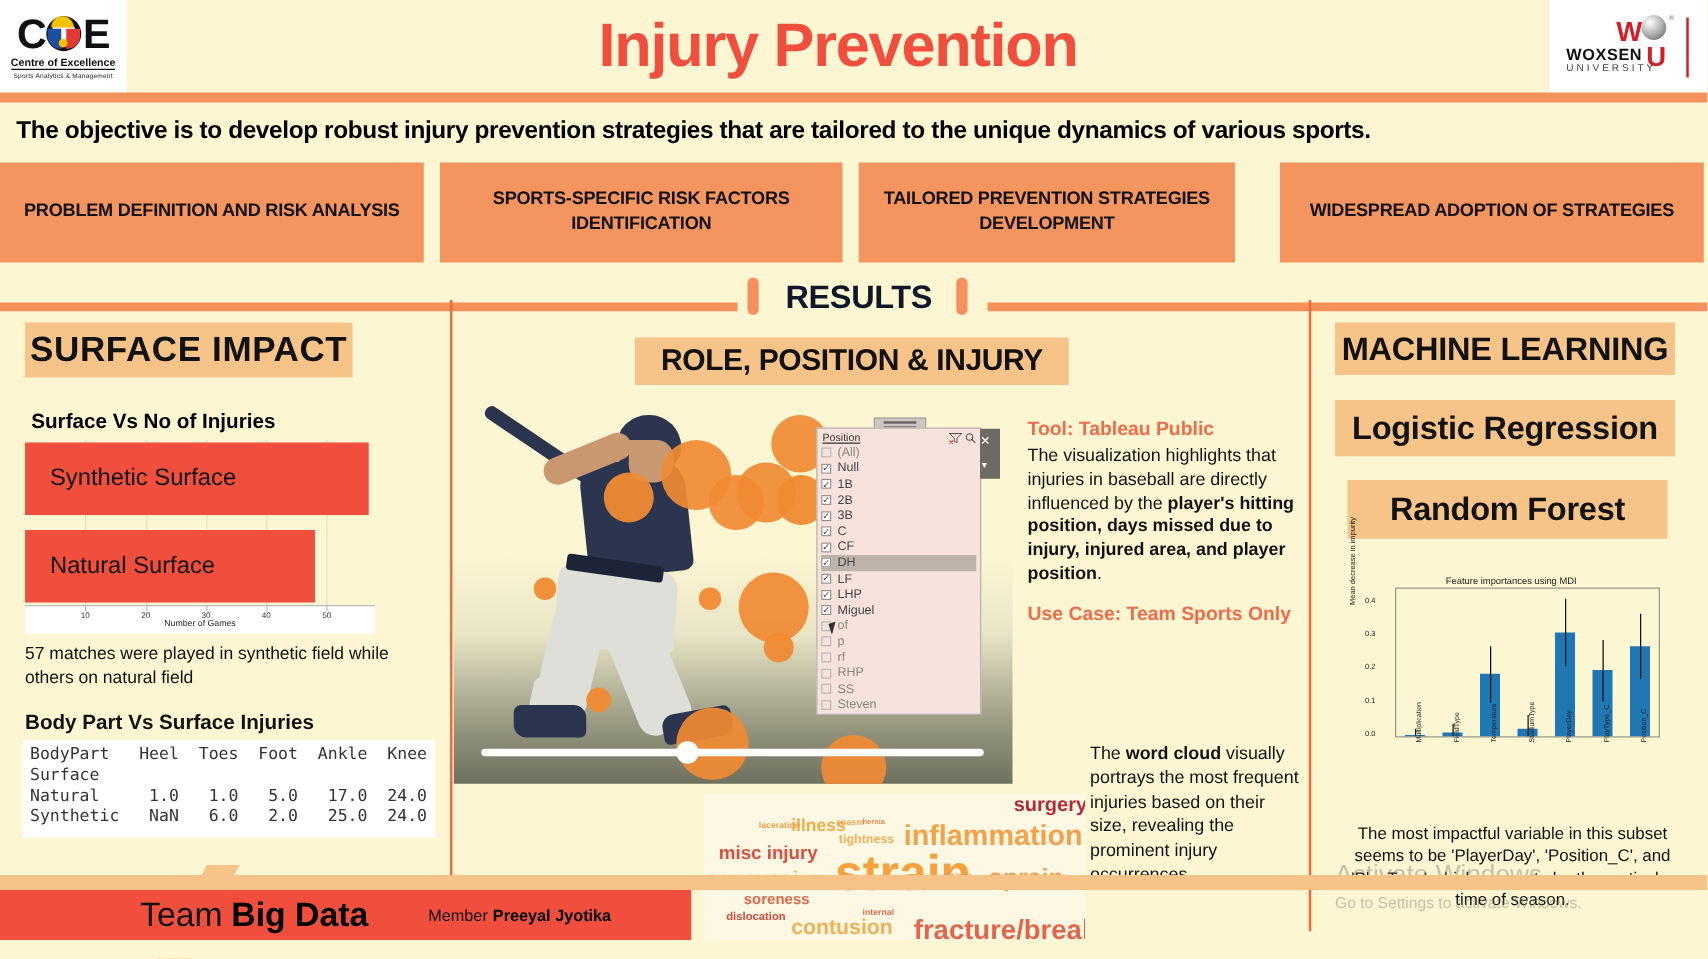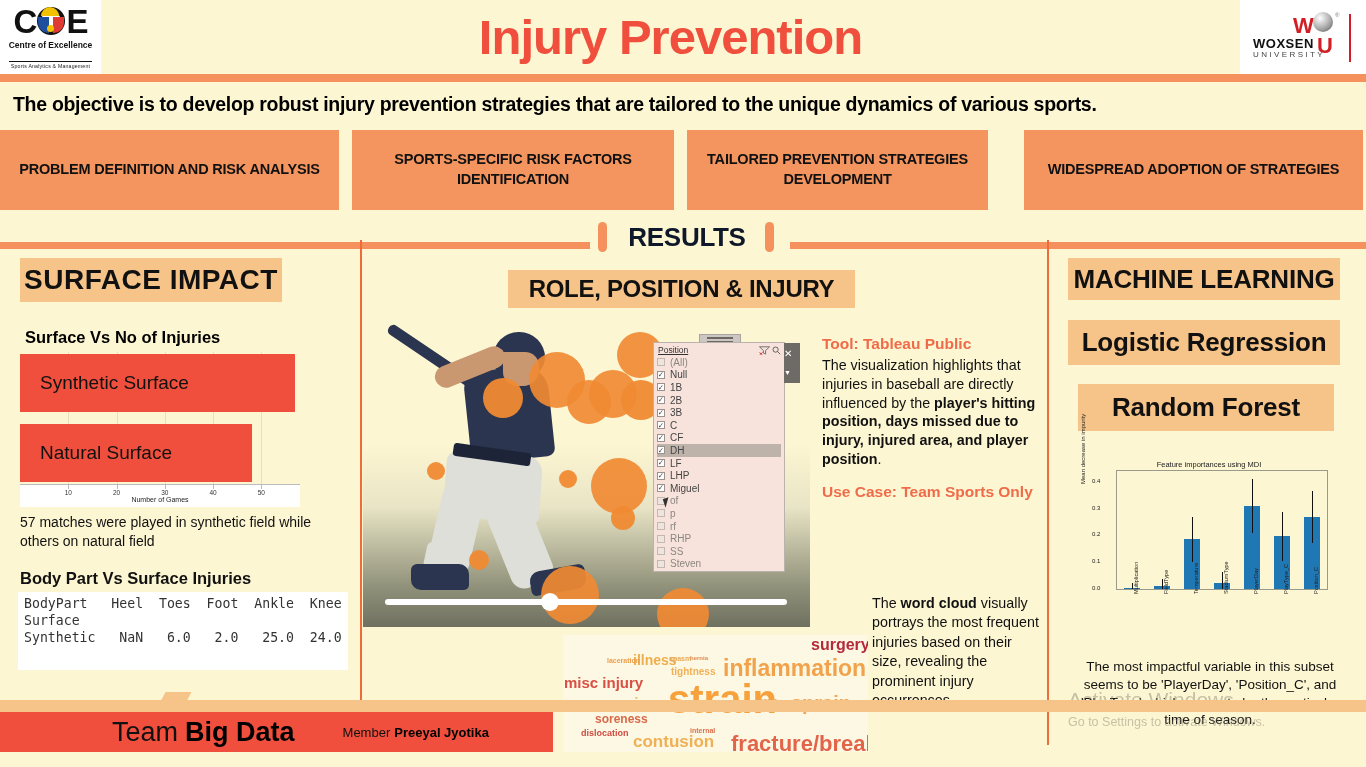--- a/index.html
+++ b/index.html
@@ -20,21 +20,21 @@
     align-items: center; justify-content: center;
   }
   .coe-row { display: flex; align-items: center; line-height: 1; }
   .coe-c, .coe-e { font-size: 33px; font-weight: bold; color: #111; font-family: "Liberation Sans", sans-serif; letter-spacing: -1px; }
   .coe-o { position: relative; width: 28px; height: 28px; margin: 0 1px; }
   .coe-o .ring { position: absolute; inset: 0; border-radius: 50%; border: 4px solid #111; }
   .coe-o .seg-y { position: absolute; top: 0; left: 4px; width: 18px; height: 9px; background: #f2c200; border-radius: 9px 9px 0 0; }
   .coe-o .seg-b { position: absolute; bottom: 2px; left: 1px; width: 11px; height: 16px; background: #1d4f9e; border-radius: 0 0 0 10px; }
   .coe-o .seg-r { position: absolute; bottom: 2px; right: 1px; width: 11px; height: 16px; background: #e03a34; border-radius: 0 0 10px 0; }
   .coe-o .dot-y { position: absolute; bottom: 3px; left: 10px; width: 7px; height: 7px; background: #f2c200; border-radius: 50%; }
-  .coe-sub1 { font-size: 8.5px; font-weight: bold; color: #111; border-bottom: 1.4px solid #111; padding-bottom: 11px; margin-top: 2px; }
+  .coe-sub1 { font-size: 8.5px; font-weight: bold; color: #111; border-bottom: 1.4px solid #111; padding-bottom: 0; margin-top: 2px; }
   .coe-sub2 { font-size: 5.2px; color: #222; margin-top: 1.5px; letter-spacing: .2px; }
 
   .poster-title {
     position: absolute; left: 101px; top: 0; width: 1139px; height: 74px;
     display: flex; align-items: center; justify-content: center;
     font-size: 49px; font-weight: bold; color: #ef4f3c; letter-spacing: -1px;
   }
   .logo-right {
     position: absolute; right: 0; top: 0; width: 126px; height: 74px;
     background: #ffffff; display: flex; align-items: center; justify-content: center;
@@ -304,20 +304,21 @@
         <div class="sc-tick-lbl" style="left: 241.379px;">50</div>
       </div>
   </div>
 
   <div class="surface-note">57 matches were played in synthetic field while others on natural field</div>
 
   <div class="table-title">Body Part Vs Surface Injuries</div>
   <div class="bp-table">
     <div class="bp-row">BodyPart   Heel  Toes  Foot  Ankle  Knee</div>
     <div class="bp-row">Surface</div>
+    <div class="bp-row">Natural     1.0   1.0   5.0   17.0  24.0</div>
     <div class="bp-row">Synthetic   NaN   6.0   2.0   25.0  24.0</div>
   </div>
 
   <div class="sec-head sh-role">ROLE, POSITION &amp; INJURY</div>
 
   <div class="baseball-viz">
     <div class="player">
       <div class="bat"></div>
       <div class="bat-grip"></div>
       <div class="arm-back"></div>
@@ -458,21 +459,21 @@
   <div class="txt-col2"><span>The </span><b>word cloud</b><span> visually portrays the most frequent injuries based on their size, revealing the prominent injury occurrences.</span></div>
 
   <div class="wordcloud" id="wordcloud">
       <span class="wc" style="left: 105px; top: 44px; font-size: 40px; color: rgb(246, 161, 60);">strain</span>
       <span class="wc" style="left: 160px; top: 22px; font-size: 23px; color: rgb(242, 162, 74);">inflammation</span>
       <span class="wc" style="left: 168px; top: 98px; font-size: 22px; color: rgb(226, 101, 74);">fracture/break</span>
       <span class="wc" style="left: 228px; top: 58px; font-size: 20px; color: rgb(240, 164, 84);">sprain</span>
       <span class="wc" style="left: 2px; top: 60px; font-size: 17px; color: rgb(243, 192, 106);">concussion</span>
       <span class="wc" style="left: 248px; top: 2px; font-size: 16px; color: rgb(181, 42, 58);">surgery</span>
       <span class="wc" style="left: 70px; top: 98px; font-size: 17px; color: rgb(240, 176, 85);">contusion</span>
-      <span class="wc" style="left: 1px; top: 40px; font-size: 15px; color: rgb(217, 79, 67);">misc injury</span>
+      <span class="wc" style="left: 12px; top: 40px; font-size: 15px; color: rgb(217, 79, 67);">misc injury</span>
       <span class="wc" style="left: 70px; top: 18px; font-size: 14px; color: rgb(239, 174, 78);">illness</span>
       <span class="wc" style="left: 32px; top: 78px; font-size: 12px; color: rgb(217, 105, 74);">soreness</span>
       <span class="wc" style="left: 108px; top: 32px; font-size: 10px; color: rgb(240, 177, 88);">tightness</span>
       <span class="wc" style="left: 18px; top: 94px; font-size: 9px; color: rgb(207, 74, 63);">dislocation</span>
       <span class="wc" style="left: 44px; top: 22px; font-size: 7px; color: rgb(234, 160, 77);">laceration</span>
       <span class="wc" style="left: 127px; top: 92px; font-size: 7px; color: rgb(217, 113, 77);">internal</span>
       <span class="wc" style="left: 106px; top: 20px; font-size: 7px; color: rgb(232, 169, 88);">spasm</span>
       <span class="wc" style="left: 127px; top: 20px; font-size: 6px; color: rgb(223, 138, 78);">hernia</span>
       <span class="wc" style="left: 192px; top: 62px; font-size: 7px; color: rgb(226, 167, 101);">spasm</span>
     </div>

